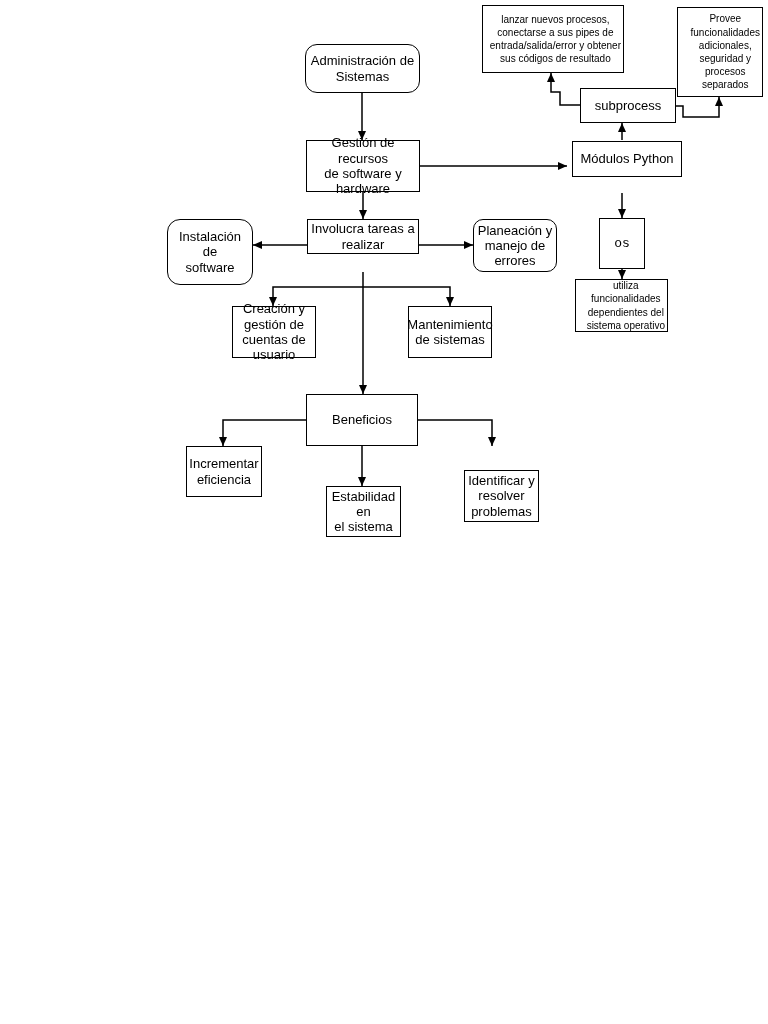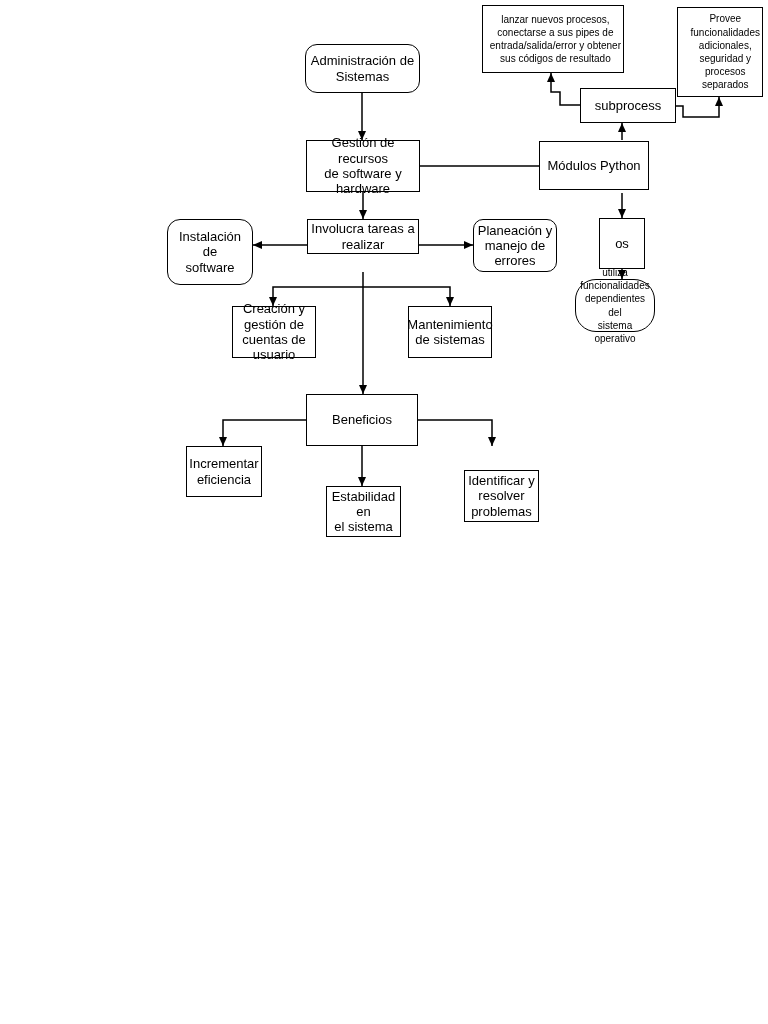--- a/index.html
+++ b/index.html
@@ -93,30 +93,30 @@
       <div class="node small" style="left: 677px; top: 7px; width: 86px; height: 90px;"><span>Provee
 funcionalidades
 adicionales,
 seguridad y
 procesos
 separados</span></div>
       <div class="node" style="left: 580px; top: 88px; width: 96px; height: 35px;"><span>subprocess</span></div>
       <div class="node" style="left: 306px; top: 140px; width: 114px; height: 52px;"><span>Gestión de recursos
 de software y
 hardware</span></div>
-      <div class="node" style="left: 539px; top: 141px; width: 110px; height: 49px;"><span>Módulos Python</span></div>
+      <div class="node" style="left: 572px; top: 141px; width: 110px; height: 36px;"><span>Módulos Python</span></div>
       <div class="node" style="left: 167px; top: 219px; width: 86px; height: 66px; border-radius: 13px;"><span>Instalación de
 software</span></div>
       <div class="node" style="left: 307px; top: 219px; width: 112px; height: 35px;"><span>Involucra tareas a
 realizar</span></div>
       <div class="node" style="left: 473px; top: 219px; width: 84px; height: 53px; border-radius: 10px;"><span>Planeación y
 manejo de
 errores</span></div>
-      <div class="node" style="left: 599px; top: 218px; width: 46px; height: 51px;"><span>os</span></div>
-      <div class="node small" style="left: 575px; top: 279px; width: 80px; height: 53px; border-radius: 21px;"><span>utiliza
+      <div class="node" style="left: 599px; top: 218px; width: 46px; height: 51px; font-family: Liberation Mono, monospace;"><span>os</span></div>
+      <div class="node small" style="left: 575px; top: 279px; width: 93px; height: 53px;"><span>utiliza
 funcionalidades
 dependientes del
 sistema operativo</span></div>
       <div class="node" style="left: 232px; top: 306px; width: 84px; height: 52px;"><span>Creación y
 gestión de
 cuentas de
 usuario</span></div>
       <div class="node" style="left: 408px; top: 306px; width: 84px; height: 52px;"><span>Mantenimiento
 de sistemas</span></div>
       <div class="node" style="left: 306px; top: 394px; width: 112px; height: 52px;"><span>Beneficios</span></div>

